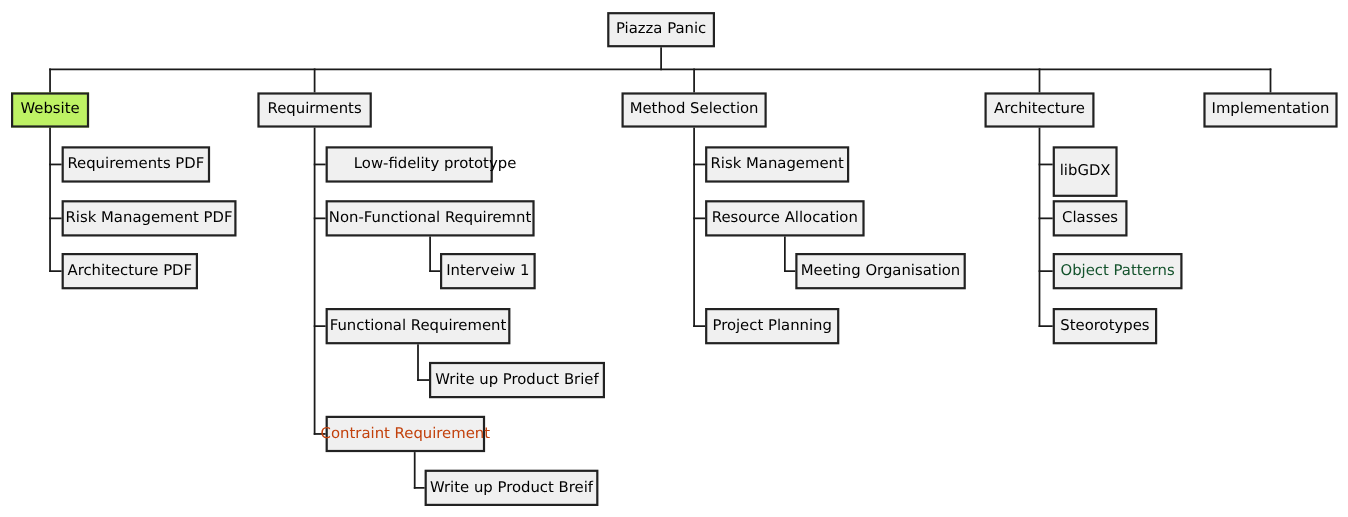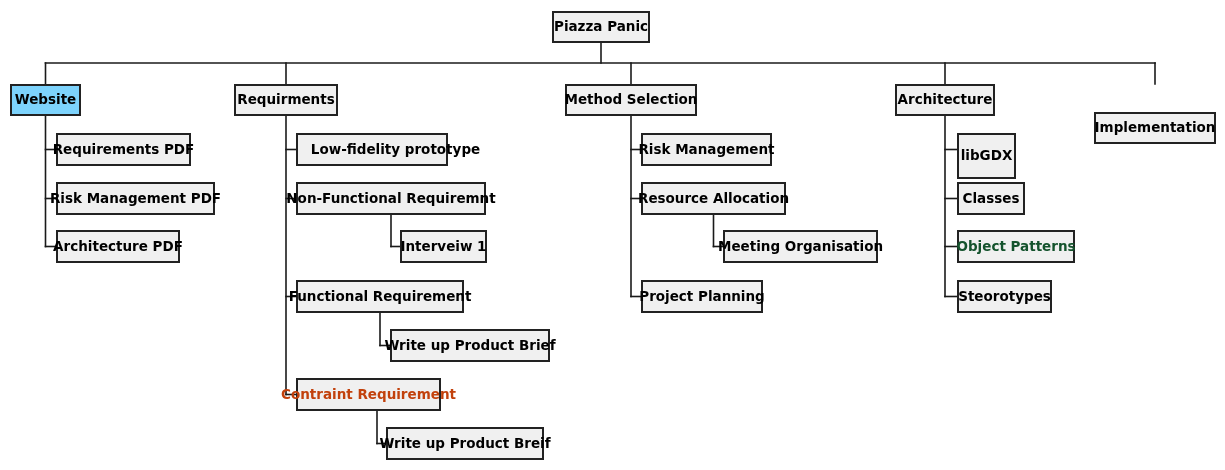--- a/index.html
+++ b/index.html
@@ -28,21 +28,20 @@
     background: #f0f0f0;
     border: 2px solid #0f172a;
     color: #000000;
     font-size: 13.5px;
     line-height: 1;
     display: flex;
     align-items: center;
     justify-content: center;
     white-space: nowrap;
     text-align: center;
-    font-weight: bold;
   }
 </style>
 </head>
 <body>
 
 <div id="diagram">
   <svg id="edges" xmlns="http://www.w3.org/2000/svg" viewBox="0 0 1225 470">
       <line x1="601" y1="43" x2="601" y2="63" stroke="#1a1a1a" stroke-width="1.6" stroke-linecap="square"></line>
       <line x1="45.5" y1="63" x2="1155" y2="63" stroke="#1a1a1a" stroke-width="1.6" stroke-linecap="square"></line>
       <line x1="45.5" y1="63" x2="45.5" y2="84" stroke="#1a1a1a" stroke-width="1.6" stroke-linecap="square"></line>
@@ -72,25 +71,25 @@
       <line x1="713.5" y1="215" x2="713.5" y2="246.5" stroke="#1a1a1a" stroke-width="1.6" stroke-linecap="square"></line>
       <line x1="713.5" y1="246.5" x2="723" y2="246.5" stroke="#1a1a1a" stroke-width="1.6" stroke-linecap="square"></line>
       <line x1="945" y1="116" x2="945" y2="296.5" stroke="#1a1a1a" stroke-width="1.6" stroke-linecap="square"></line>
       <line x1="945" y1="149.5" x2="957" y2="149.5" stroke="#1a1a1a" stroke-width="1.6" stroke-linecap="square"></line>
       <line x1="945" y1="198.5" x2="957" y2="198.5" stroke="#1a1a1a" stroke-width="1.6" stroke-linecap="square"></line>
       <line x1="945" y1="246.5" x2="957" y2="246.5" stroke="#1a1a1a" stroke-width="1.6" stroke-linecap="square"></line>
       <line x1="945" y1="296.5" x2="957" y2="296.5" stroke="#1a1a1a" stroke-width="1.6" stroke-linecap="square"></line>
     </svg>
   <div id="nodes">
       <div class="node" style="left: 552px; top: 11px; width: 98px; height: 32px; background: rgb(240, 240, 240); border-color: rgb(34, 34, 34); color: rgb(0, 0, 0);">Piazza Panic</div>
-      <div class="node" style="left: 10px; top: 84px; width: 71px; height: 32px; background: #7dd3fc; border-color: rgb(34, 34, 34); color: rgb(0, 0, 0);">Website</div>
+      <div class="node" style="left: 10px; top: 84px; width: 71px; height: 32px; background: #bef264; border-color: rgb(34, 34, 34); color: rgb(0, 0, 0);">Website</div>
       <div class="node" style="left: 234px; top: 84px; width: 104px; height: 32px; background: rgb(240, 240, 240); border-color: rgb(34, 34, 34); color: rgb(0, 0, 0);">Requirments</div>
       <div class="node" style="left: 565px; top: 84px; width: 132px; height: 32px; background: rgb(240, 240, 240); border-color: rgb(34, 34, 34); color: rgb(0, 0, 0);">Method Selection</div>
       <div class="node" style="left: 895px; top: 84px; width: 100px; height: 32px; background: rgb(240, 240, 240); border-color: rgb(34, 34, 34); color: rgb(0, 0, 0);">Architecture</div>
-      <div class="node" style="left: 1094px; top: 84px; width: 122px; height: 32px; background: rgb(240, 240, 240); border-color: rgb(34, 34, 34); color: rgb(0, 0, 0); margin-top: 28px;">Implementation</div>
+      <div class="node" style="left: 1094px; top: 84px; width: 122px; height: 32px; background: rgb(240, 240, 240); border-color: rgb(34, 34, 34); color: rgb(0, 0, 0);">Implementation</div>
       <div class="node" style="left: 56px; top: 133px; width: 135px; height: 33px; background: rgb(240, 240, 240); border-color: rgb(34, 34, 34); color: rgb(0, 0, 0);">Requirements PDF</div>
       <div class="node" style="left: 56px; top: 182px; width: 159px; height: 33px; background: rgb(240, 240, 240); border-color: rgb(34, 34, 34); color: rgb(0, 0, 0);">Risk Management PDF</div>
       <div class="node" style="left: 56px; top: 230px; width: 124px; height: 33px; background: rgb(240, 240, 240); border-color: rgb(34, 34, 34); color: rgb(0, 0, 0);">Architecture PDF</div>
       <div class="node" style="left: 296px; top: 133px; width: 152px; height: 33px; background: rgb(240, 240, 240); border-color: rgb(34, 34, 34); color: rgb(0, 0, 0); padding-left: 47px;">Low-fidelity prototype</div>
       <div class="node" style="left: 296px; top: 182px; width: 190px; height: 33px; background: rgb(240, 240, 240); border-color: rgb(34, 34, 34); color: rgb(0, 0, 0);">Non-Functional Requiremnt</div>
       <div class="node" style="left: 400px; top: 230px; width: 87px; height: 33px; background: rgb(240, 240, 240); border-color: rgb(34, 34, 34); color: rgb(0, 0, 0); text-align: center;">Interveiw 1</div>
       <div class="node" style="left: 296px; top: 280px; width: 168px; height: 33px; background: rgb(240, 240, 240); border-color: rgb(34, 34, 34); color: rgb(0, 0, 0);">Functional Requirement</div>
       <div class="node" style="left: 390px; top: 329px; width: 160px; height: 33px; background: rgb(240, 240, 240); border-color: rgb(34, 34, 34); color: rgb(0, 0, 0);">Write up Product Brief</div>
       <div class="node" style="left: 296px; top: 378px; width: 145px; height: 33px; background: rgb(240, 240, 240); border-color: rgb(34, 34, 34); color: #c2410c;">Contraint Requirement</div>
       <div class="node" style="left: 386px; top: 427px; width: 158px; height: 33px; background: rgb(240, 240, 240); border-color: rgb(34, 34, 34); color: rgb(0, 0, 0);">Write up Product Breif</div>

